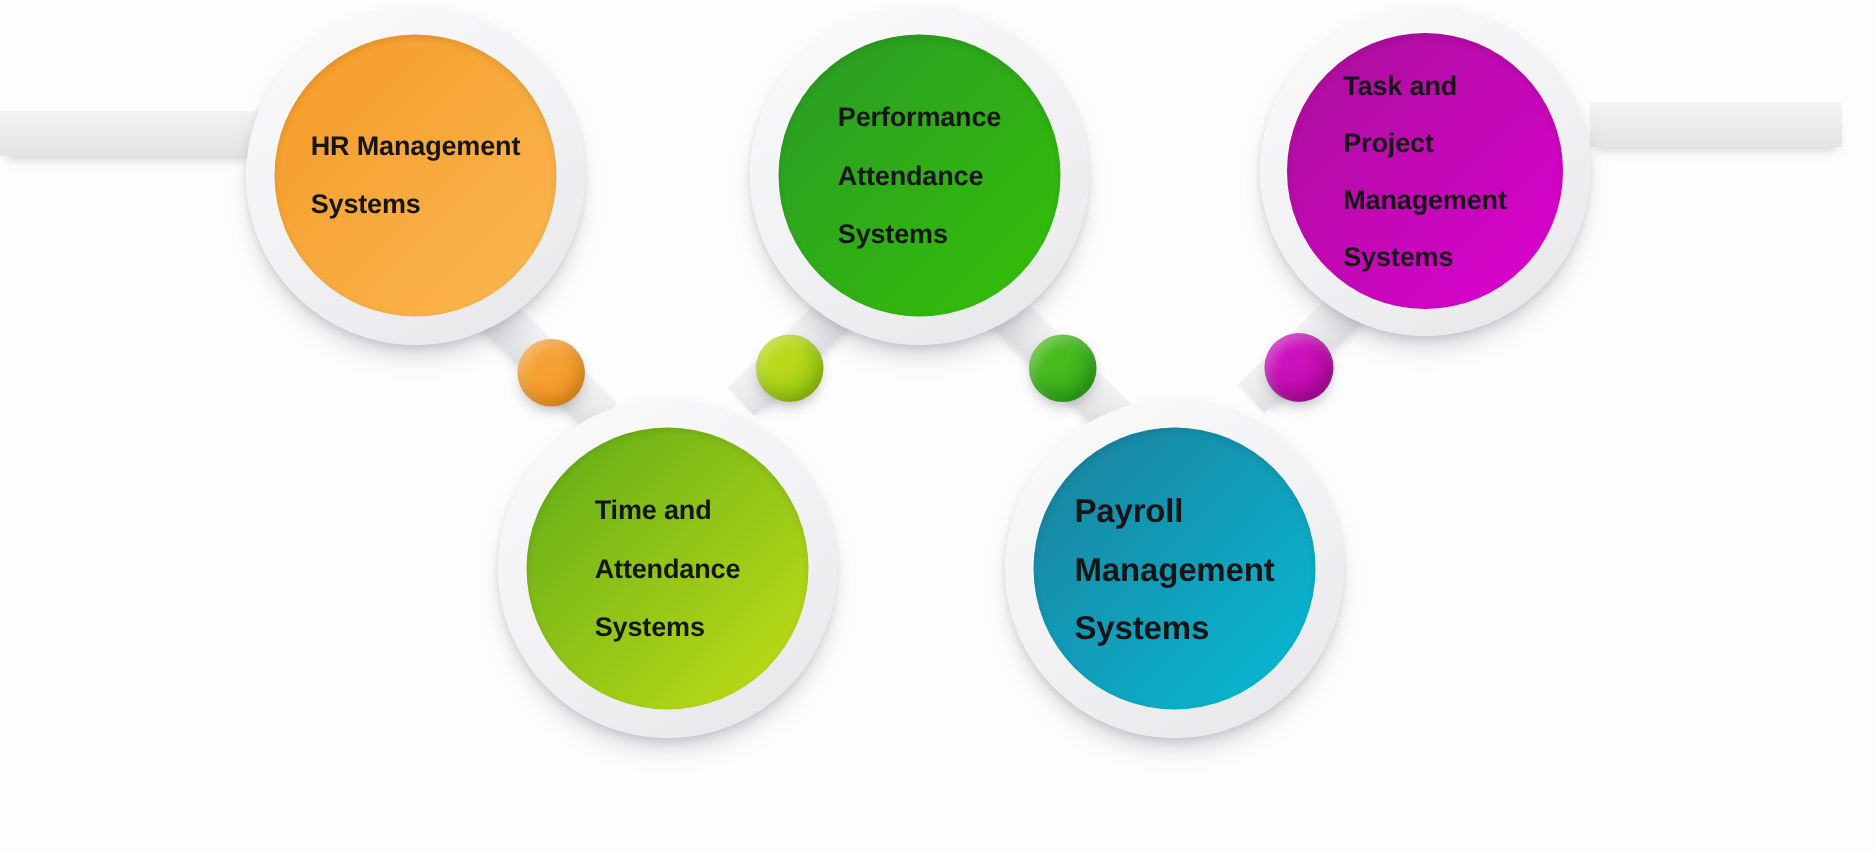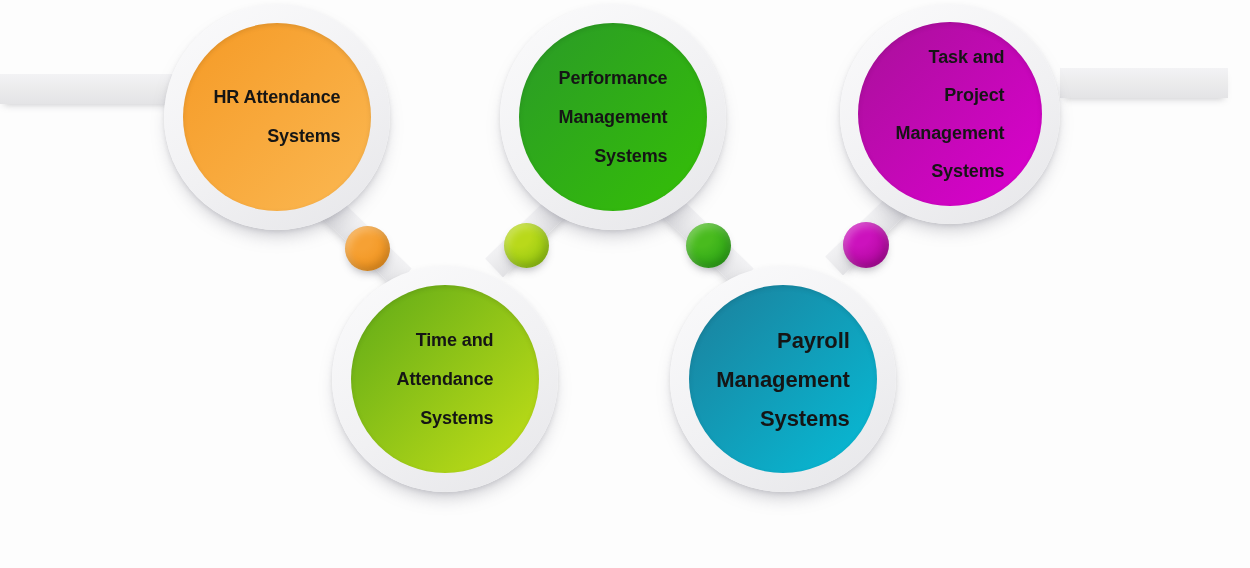--- a/index.html
+++ b/index.html
@@ -46,21 +46,21 @@
   .node .disc {
     border-radius:50%;
     display:flex; align-items:center; justify-content:center;
     box-shadow:inset 0 2px 5px rgba(0,0,0,.10);
   }
   .node .label {
     color:#151515;
     font-weight:bold;
     font-size:18px;
     line-height:38px;
-    text-align:right;
+    text-align:left;
     letter-spacing:-.1px;
     white-space:pre-line;
     user-select:none;
   }
 
   
   .dot {
     position:absolute;
     border-radius:50%;
     box-shadow:
@@ -74,35 +74,35 @@
 
 <div id="stage">
     <div class="rail" style="left: 0px; top: 74px; width: 176px; height: 30px;"></div>
     <div class="rail" style="left: 1060px; top: 68px; width: 168px; height: 30px;"></div>
     <div class="bar" style="left: 318px; top: 183px; width: 118px; transform: rotate(44deg);"></div>
     <div class="bar" style="left: 494px; top: 255px; width: 118px; transform: rotate(-44deg);"></div>
     <div class="bar" style="left: 660px; top: 183px; width: 118px; transform: rotate(44deg);"></div>
     <div class="bar" style="left: 834px; top: 253px; width: 118px; transform: rotate(-44deg);"></div>
     <div class="node" style="left: 164px; top: 4px; width: 226px; height: 226px;">
       <div class="disc" style="width: 188px; height: 188px; background: linear-gradient(135deg, rgb(245, 154, 38) 0%, rgb(251, 184, 82) 100%);">
-        <div class="label" style="font-size: 18px; line-height: 39px;">HR Attendance
+        <div class="label" style="font-size: 18px; line-height: 39px;">HR Management
 Systems</div>
       </div>
     </div>
     <div class="node" style="left: 332px; top: 266px; width: 226px; height: 226px;">
       <div class="disc" style="width: 188px; height: 188px; background: linear-gradient(135deg, rgb(95, 170, 24) 0%, rgb(196, 224, 23) 100%);">
         <div class="label" style="font-size: 18px; line-height: 39px;">Time and
 Attendance
 Systems</div>
       </div>
     </div>
     <div class="node" style="left: 500px; top: 4px; width: 226px; height: 226px;">
       <div class="disc" style="width: 188px; height: 188px; background: linear-gradient(135deg, rgb(42, 154, 40) 0%, rgb(53, 192, 6) 100%);">
         <div class="label" style="font-size: 18px; line-height: 39px;">Performance
-Management
+Attendance
 Systems</div>
       </div>
     </div>
     <div class="node" style="left: 670px; top: 266px; width: 226px; height: 226px;">
       <div class="disc" style="width: 188px; height: 188px; background: linear-gradient(135deg, rgb(28, 127, 155) 0%, rgb(6, 188, 215) 100%);">
         <div class="label" style="font-size: 22px; line-height: 39px;">Payroll
 Management
 Systems</div>
       </div>
     </div>

